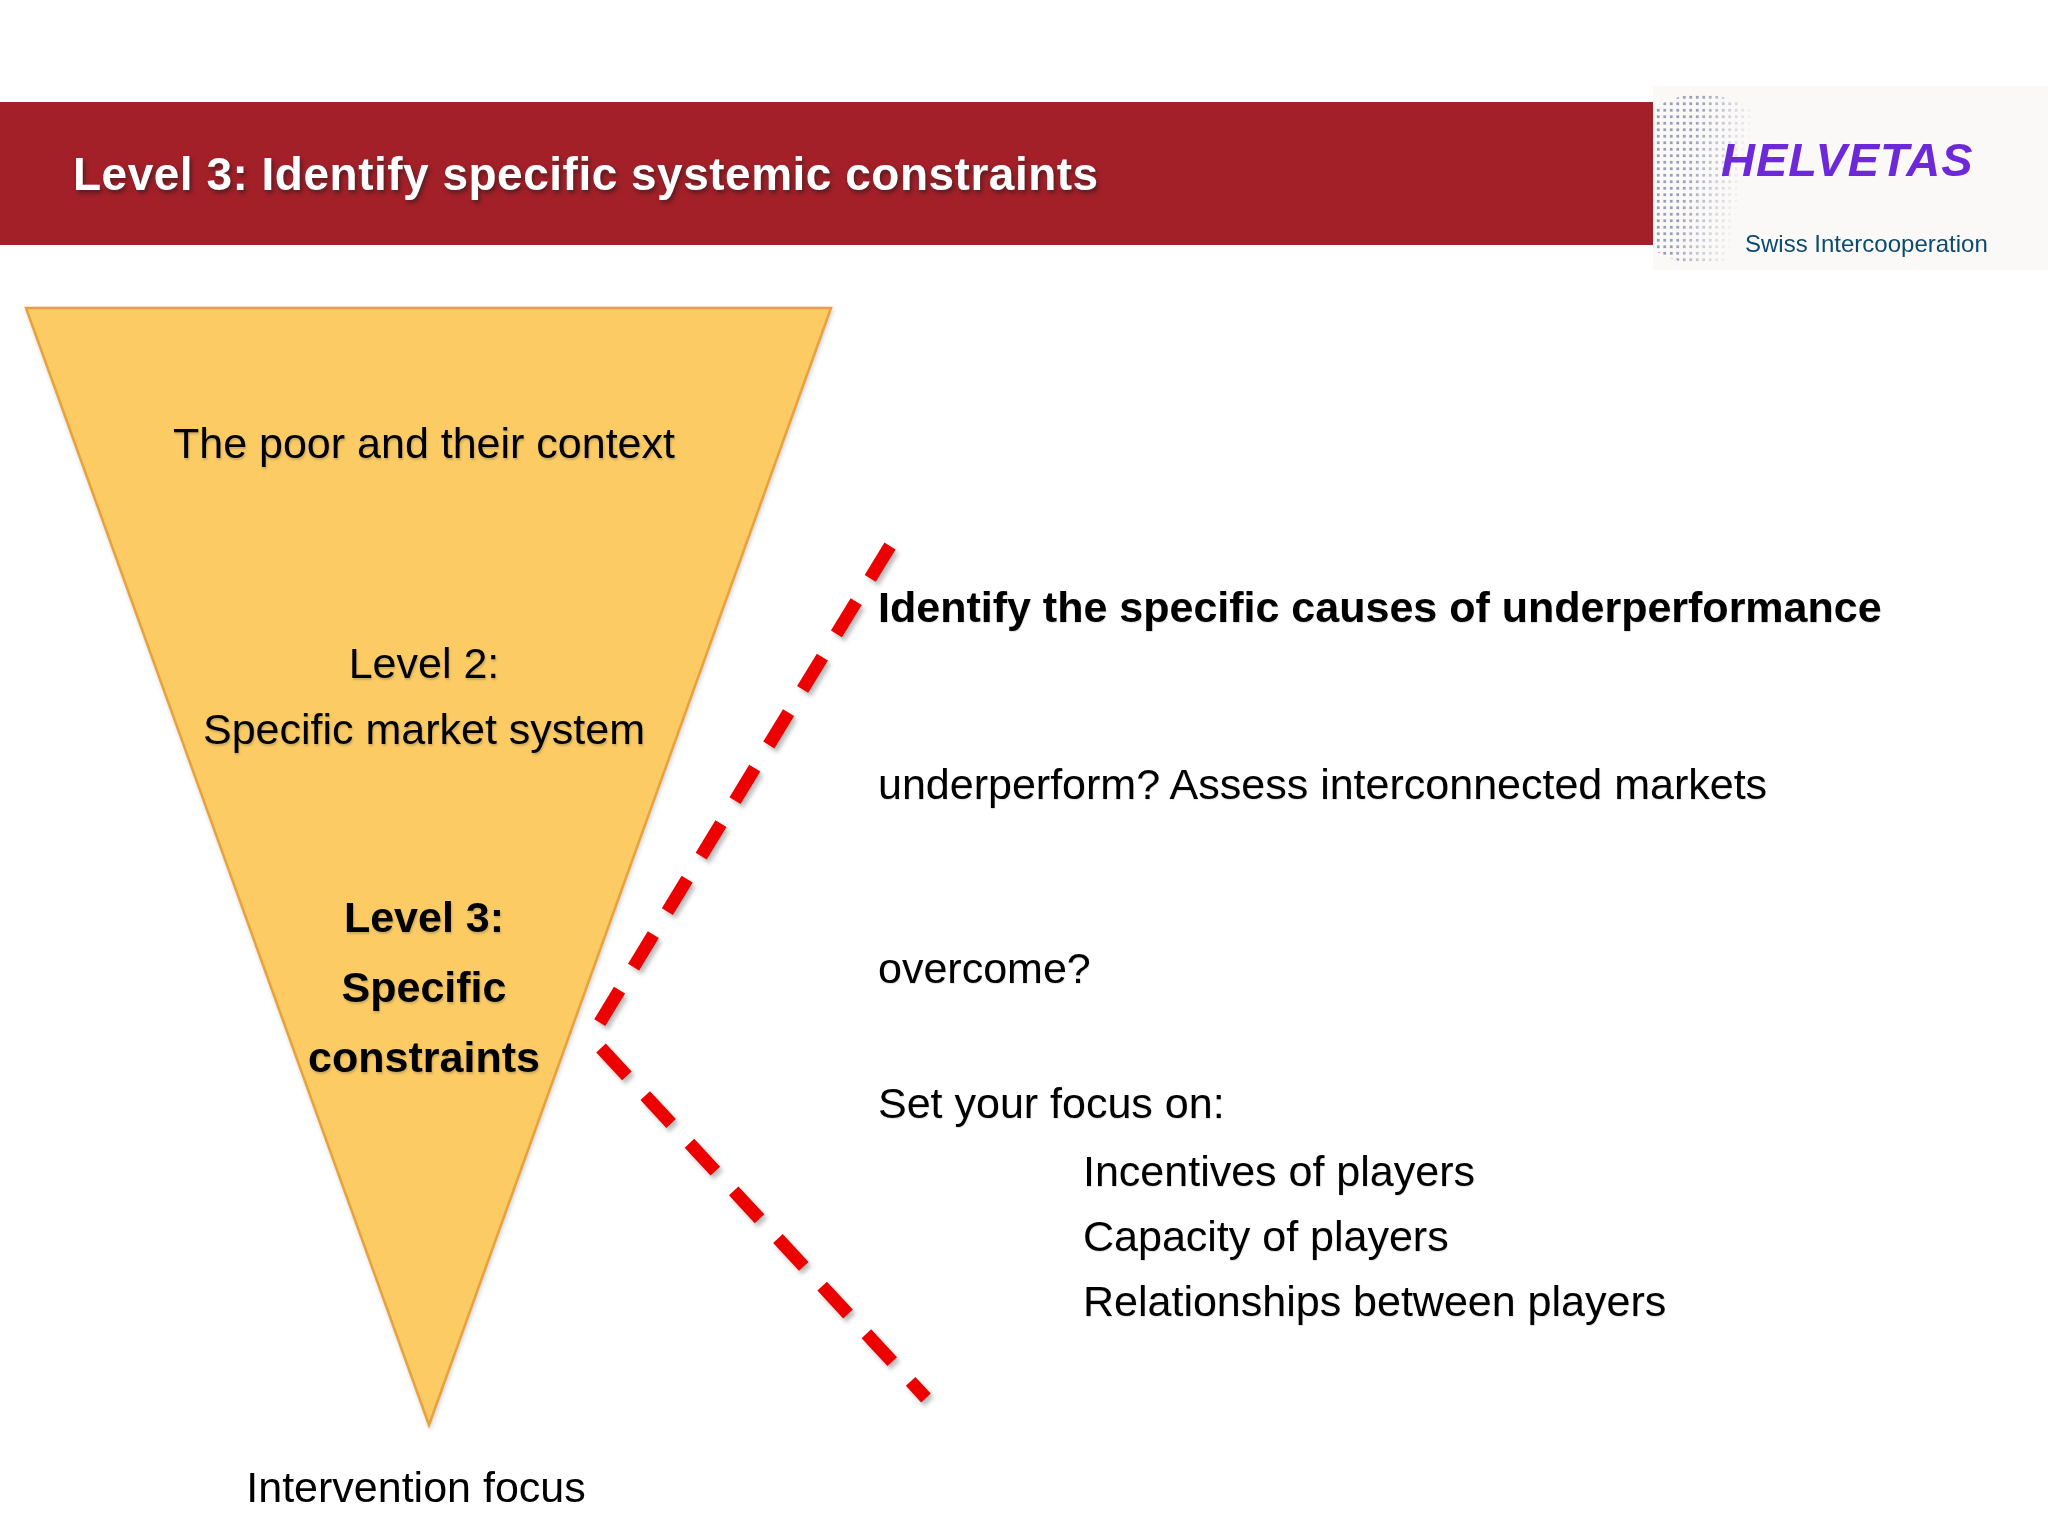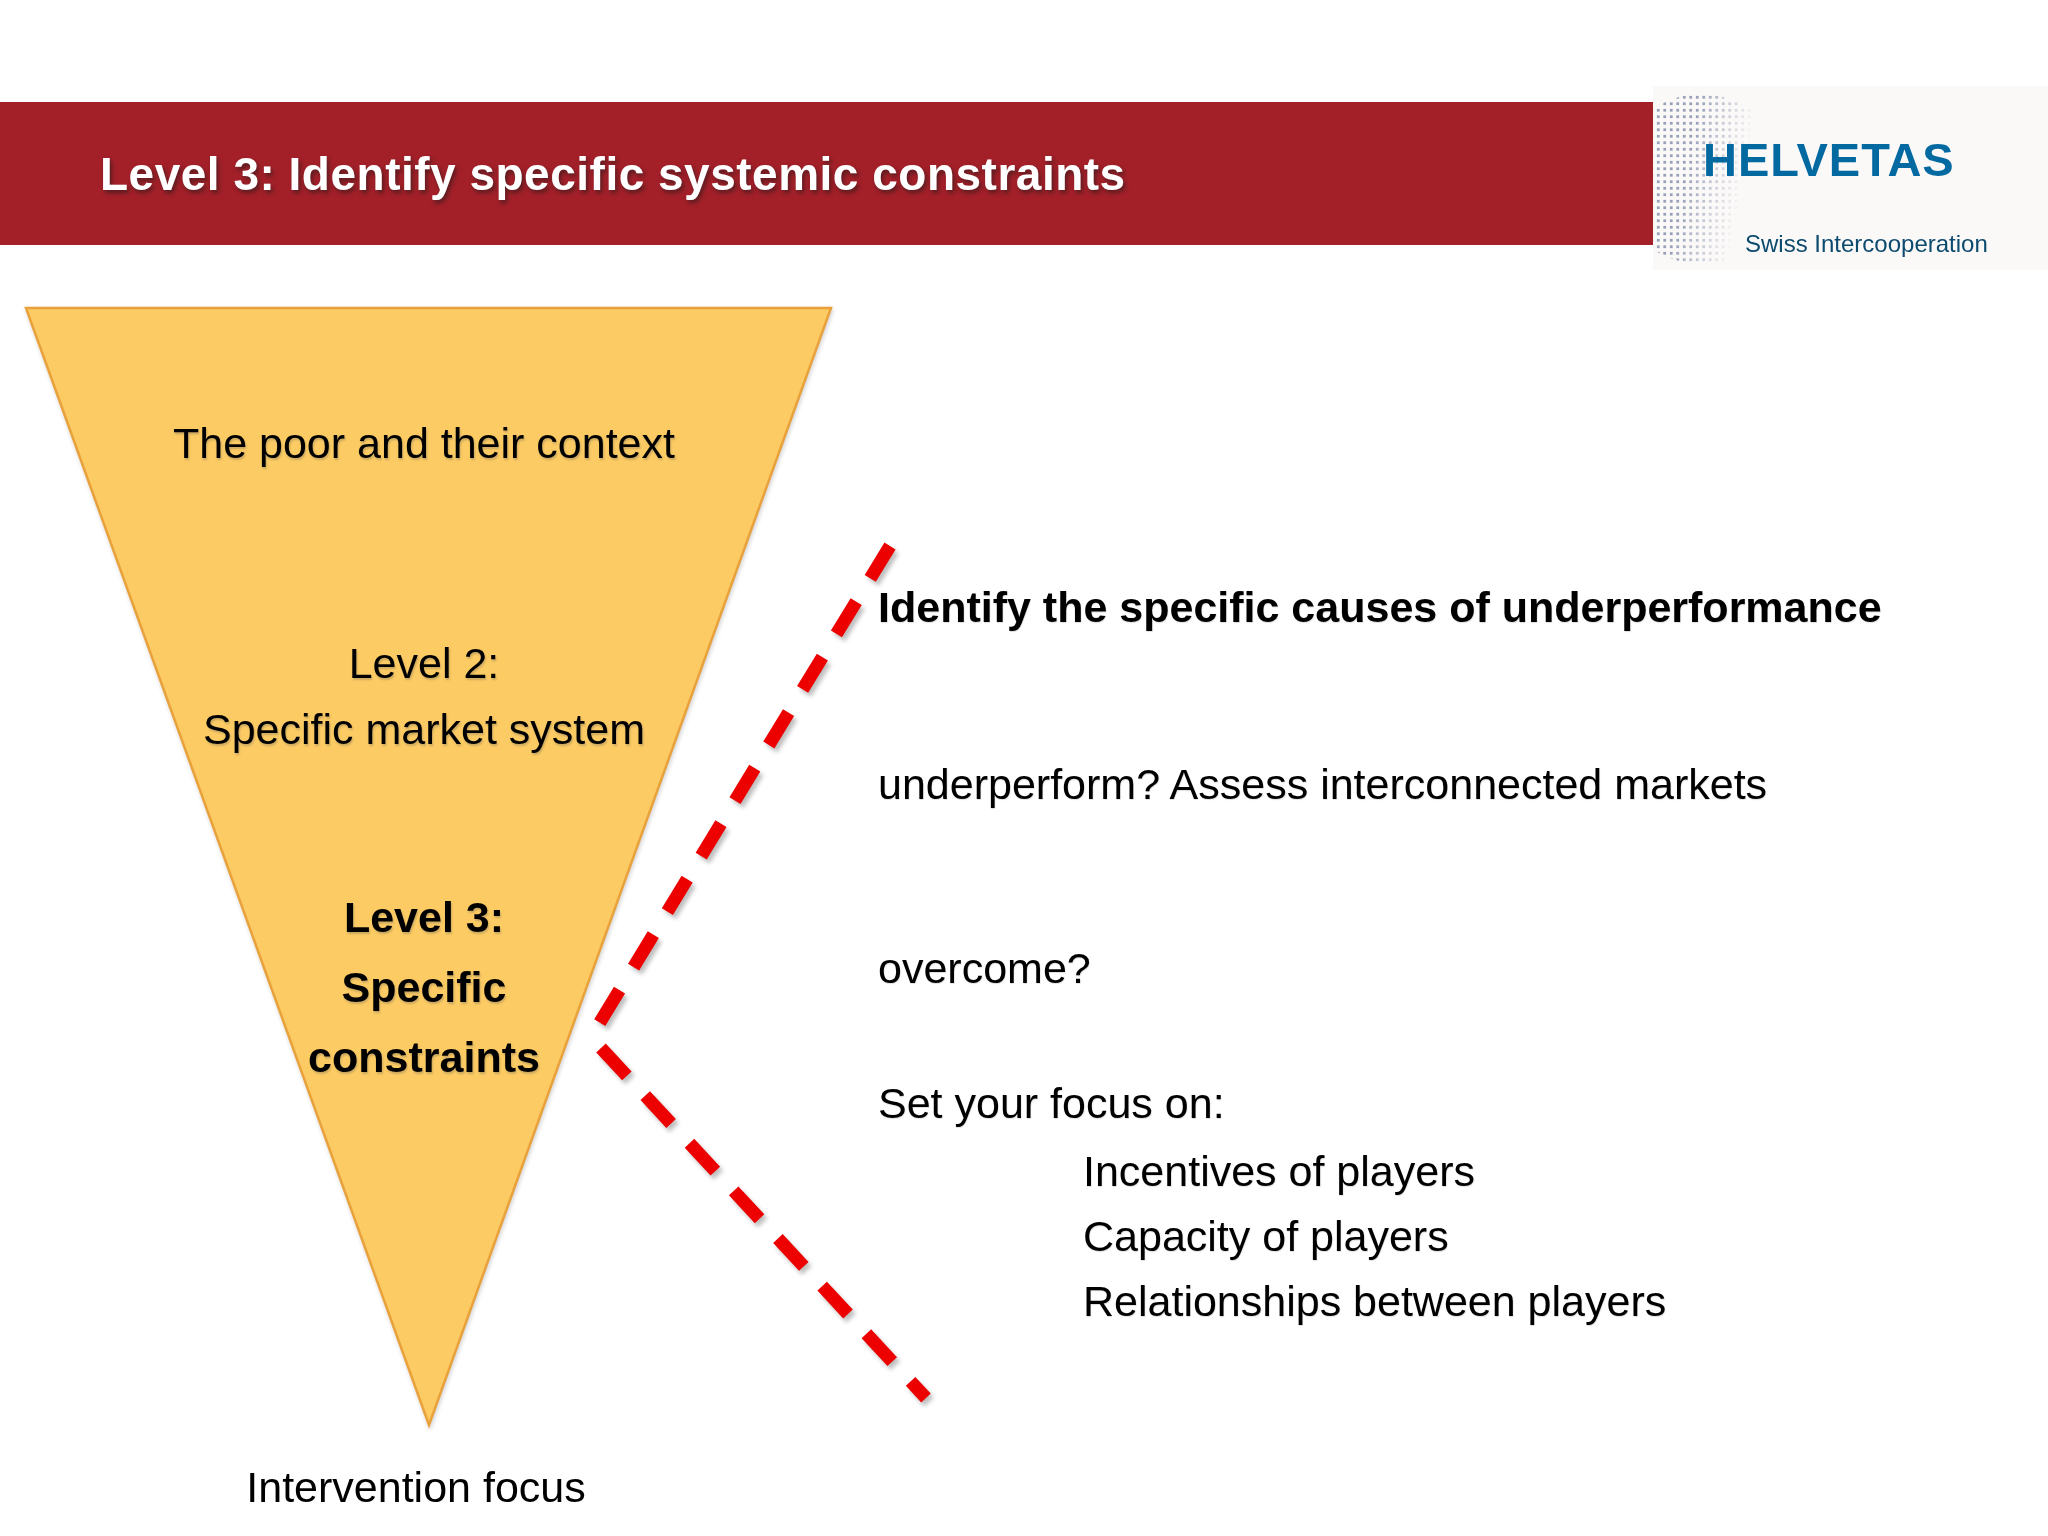--- a/index.html
+++ b/index.html
@@ -5,43 +5,43 @@
   html,body { margin:0; padding:0; background:#ffffff; }
   .slide {
     position:relative; width:2048px; height:1536px; overflow:hidden;
     background:#ffffff; font-family:"Liberation Sans", sans-serif; color:#000;
   }
 
   
   .header-bar {
     position:absolute; left:0; top:102px; width:1682px; height:143px;
     background:#A32029; display:flex; align-items:center;
-    padding-left:100px; box-sizing:border-box;
+    padding-left:73px; box-sizing:border-box;
   }
   .header-title {
     color:#ffffff; font-weight:bold; font-size:46px; letter-spacing:0.5px;
     white-space:nowrap; text-shadow:2px 3px 4px rgba(25,25,25,0.55);
   }
 
   
   .logo-box {
     position:absolute; left:1653px; top:86px; width:395px; height:184px;
     background:#fbf9f8; overflow:hidden;
   }
   .globe {
     position:absolute; left:-37px; top:8px; width:170px; height:170px;
     border-radius:50%;
     background-image:
       linear-gradient(100deg, rgba(251,249,248,0) 42%, #fbf9f8 72%),
       radial-gradient(#97a0b7 1.6px, rgba(0,0,0,0) 1.8px);
     background-size:100% 100%, 6.5px 6.5px;
   }
   .logo-name {
-    position:absolute; left:50px; top:50px; font-size:47px; line-height:47px;
-    font-weight:bold; color:#0369a1; letter-spacing:1px; white-space:nowrap;
+    position:absolute; left:68px; top:50px; font-size:47px; line-height:47px;
+    font-weight:bold; color:#6d28d9; letter-spacing:1px; white-space:nowrap;font-style:italic;
   }
   .logo-sub {
     position:absolute; left:92px; top:170%px; top:146px; font-size:24px; line-height:24px;
     color:#0c4a6e; white-space:nowrap;
   }
 
   
   .overlay-svg { position:absolute; left:0; top:0; width:2048px; height:1536px; }
   .tri { filter:drop-shadow(1px 2px 2px rgba(0,0,0,0.18)); }
   .dashes { filter:drop-shadow(3px 4px 2px rgba(110,110,110,0.45)); }

